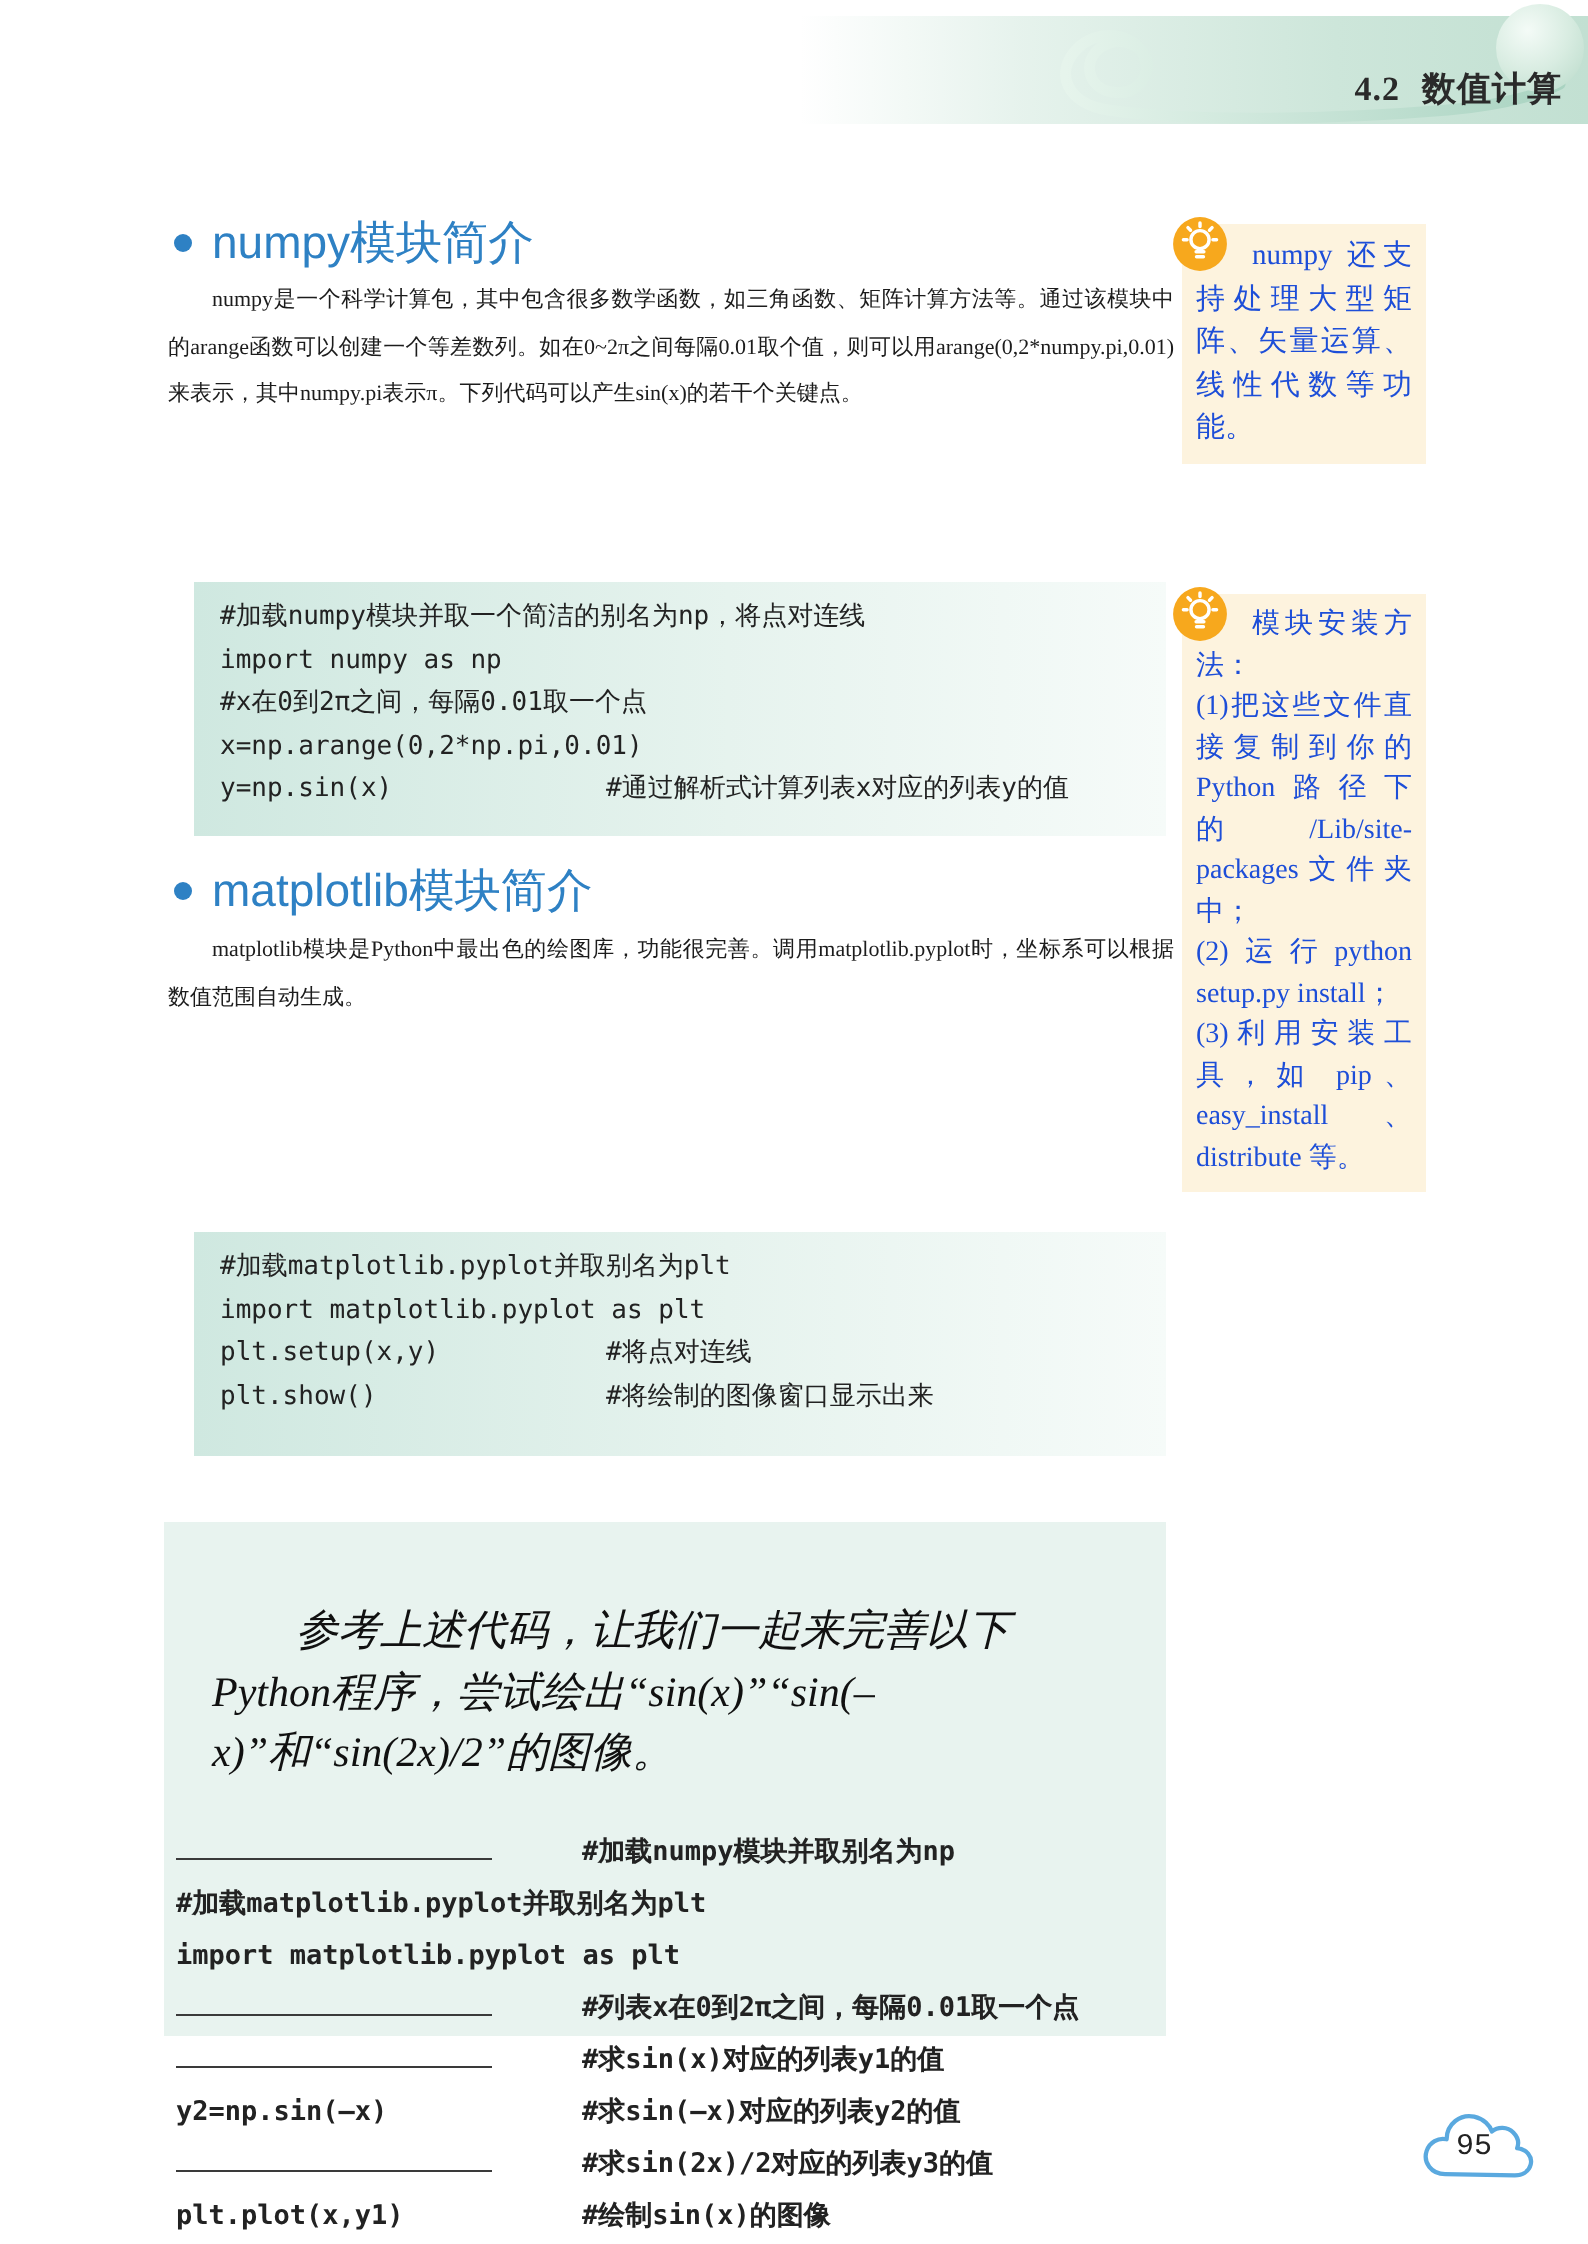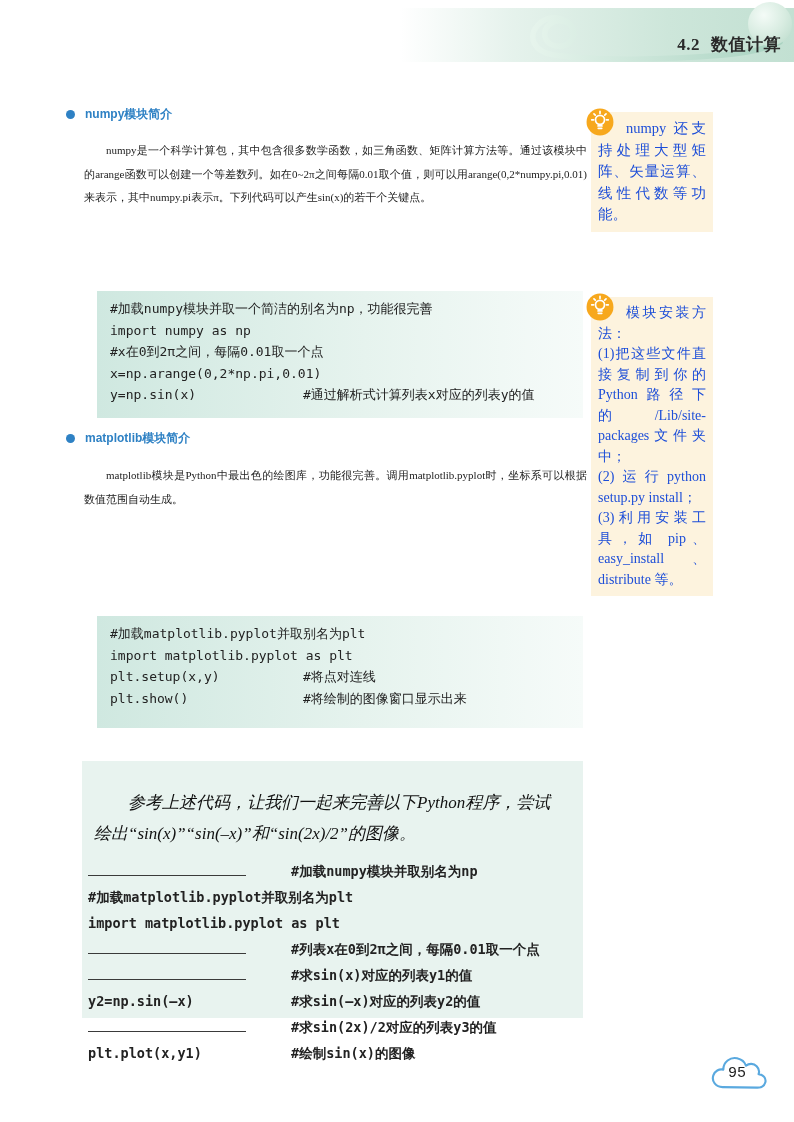--- a/index.html
+++ b/index.html
@@ -9,22 +9,22 @@
   
   .band{position:absolute;left:400px;top:8px;width:394px;height:54px;
         background:linear-gradient(to right,rgba(205,230,218,0) 0%,rgba(205,230,218,.5) 28%,#cde6da 68%,#c2e0d2 100%);}
   .swoosh{position:absolute;left:96px;top:0;}
   .globe{position:absolute;right:2px;top:-6px;width:44px;height:44px;border-radius:50%;
          background:radial-gradient(circle at 36% 30%,#f4fbf7,#d8ece1 50%,#b7d9c8 100%);}
   .band-title{position:absolute;right:13px;top:25px;font-weight:bold;font-size:17px;color:#2a2a2a;letter-spacing:.5px;}
   .band-title .num{margin-right:11px;text-align:center;}
 
   
-  .sec-h{position:absolute;left:66px;display:flex;align-items:center;gap:10px;
-         font-family:"Liberation Sans","DejaVu Sans",sans-serif;font-weight:bold;font-size:12px;color:#2e81c4;}
+  .sec-h{position:absolute;left:87px;display:flex;align-items:center;gap:10px;
+         font-family:"Liberation Sans","DejaVu Sans",sans-serif;font-weight:normal;font-size:23px;color:#2e81c4;}
   .sec-h .bullet{width:9px;height:9px;border-radius:50%;background:#2e81c4;flex:0 0 auto;}
   .h1{top:106px}.h2{top:430px}
 
   
   .body{position:absolute;left:84px;width:503px;margin:0;font-size:11px;line-height:23.6px;
         text-align:justify;text-indent:2em;}
   .p1{top:139px}.p2{top:464px}.p3{top:517px}
 
   
   .code{position:absolute;left:97px;width:486px;box-sizing:border-box;
@@ -40,21 +40,21 @@
         padding:6px 7px;font-size:14.5px;line-height:21.5px;text-align:justify;color:#1d4ed8;}
   .n1{top:112px;min-height:89px;}
   .n2{top:297px;min-height:226px;font-size:14px;line-height:20.5px;}
   .bulb{position:absolute;left:-5px;top:-4px;width:28px;height:28px;}
   .note .lead{margin:0;text-indent:28px;}
   .note .item{margin:0;}
 
   
   .exercise{position:absolute;left:82px;top:761px;width:501px;height:257px;box-sizing:border-box;
             background:#e8f3ef;padding:0;}
-  .exintro{margin:4px;padding:23px 12px 5px 8px;font-size:17px;line-height:30.5px;
+  .exintro{margin:16px;padding:23px 12px 5px 8px;font-size:21px;line-height:30.5px;
            text-indent:2em;font-style:italic;color:#111;}
   .exlines{padding-left:6px;font-weight:bold;}
   .excl{display:flex;height:26px;line-height:26px;white-space:pre;
         font-family:"DejaVu Sans Mono","Liberation Mono",monospace;font-size:13.5px;color:#222;}
   .ecol{width:203px;flex:0 0 auto;}
   .blank{display:inline-block;width:158px;height:15px;border-bottom:1.5px solid #3a3a3a;}
 
   
   .pagenum{position:absolute;left:708px;top:1050px;width:62px;height:47px;}
   .pagenum svg{position:absolute;left:0;top:0;}
@@ -83,21 +83,21 @@
   </header>
 
   <div class="sec-h h1">
     <span class="bullet"></span>
     <span>numpy模块简介</span>
   </div>
 
   <p class="body p1">numpy是一个科学计算包，其中包含很多数学函数，如三角函数、矩阵计算方法等。通过该模块中的arange函数可以创建一个等差数列。如在0~2π之间每隔0.01取个值，则可以用arange(0,2*numpy.pi,0.01)来表示，其中numpy.pi表示π。下列代码可以产生sin(x)的若干个关键点。</p>
 
   <div class="code cb1">
-    <div class="cl"><span>#加载numpy模块并取一个简洁的别名为np，功能很完善</span></div>
+    <div class="cl"><span>#加载numpy模块并取一个简洁的别名为np，将点对连线</span></div>
     <div class="cl"><span>import numpy as np</span></div>
     <div class="cl"><span>#x在0到2π之间，每隔0.01取一个点</span></div>
     <div class="cl"><span>x=np.arange(0,2*np.pi,0.01)</span></div>
     <div class="cl">
       <span class="ccol">y=np.sin(x)</span>
       <span>#通过解析式计算列表x对应的列表y的值</span>
     </div>
   </div>
 
   <aside class="note n1">

